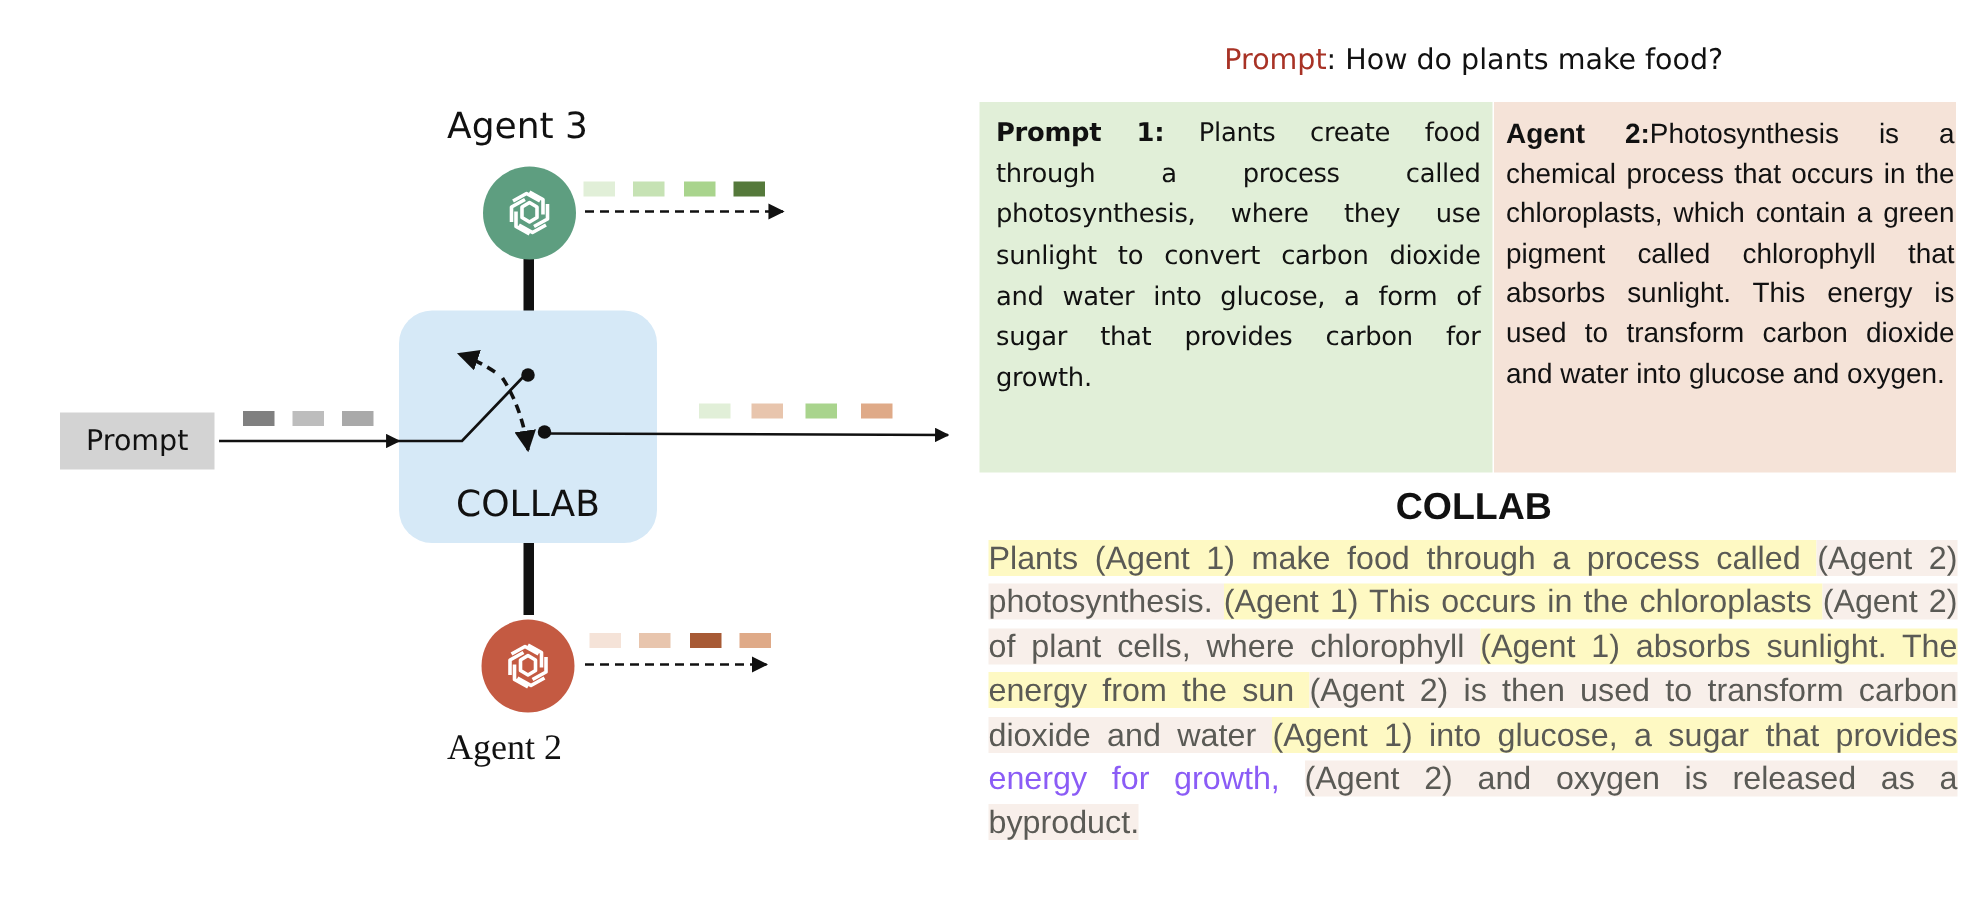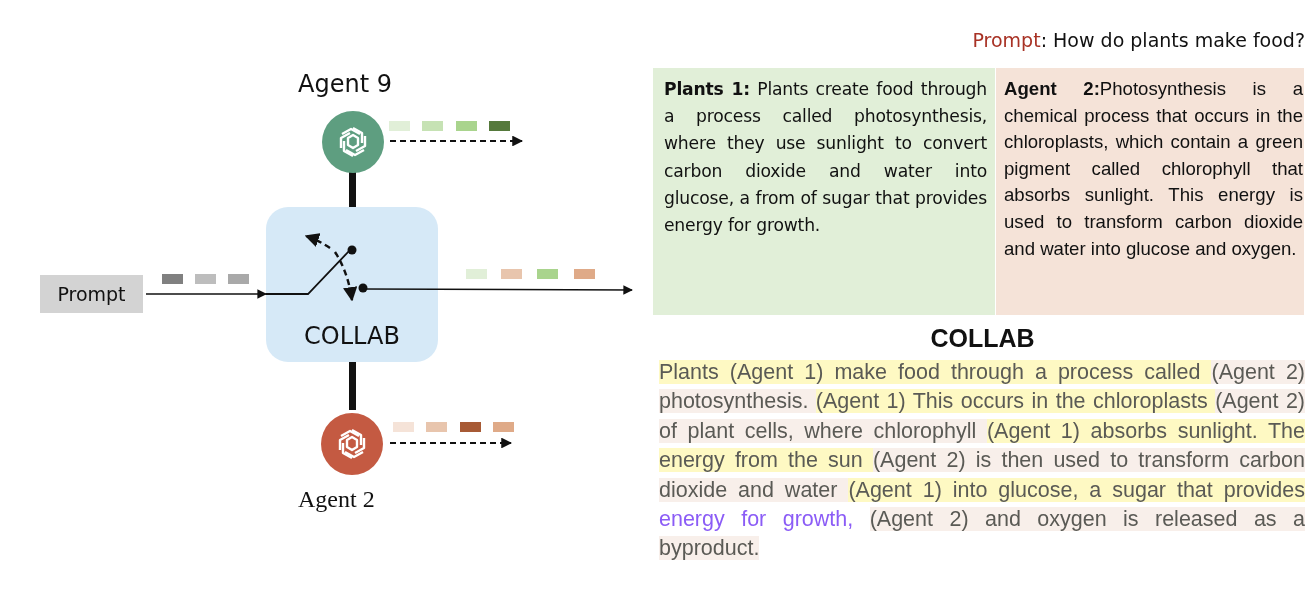--- a/index.html
+++ b/index.html
@@ -6,38 +6,38 @@
   body { width: 1316px; height: 614px; position: relative; overflow: hidden; font-family: "Liberation Sans", sans-serif; color: #111; }
   .abs { position: absolute; }
   
   .agent-label { font-family: "DejaVu Sans", sans-serif; font-size: 24px; color: #111; }
   .prompt-box { left: 40px; top: 275px; width: 103px; height: 38px; background: #d3d3d3; display: flex; align-items: center; justify-content: center; font-family: "DejaVu Sans", sans-serif; font-size: 19px; color: #111; }
   .collab-box { left: 266px; top: 207px; width: 172px; height: 155px; background: #d6e9f7; border-radius: 22px; }
   .collab-label { left: 266px; top: 322px; width: 172px; text-align: center; font-family: "DejaVu Sans", sans-serif; font-size: 24px; color: #111; }
   .token { position: absolute; height: 10px; width: 21px; }
   .agent-circle { border-radius: 50%; display: flex; align-items: center; justify-content: center; }
   
-  .prompt-line { left: 660px; top: 29px; width: 645px; text-align: right; font-family: "DejaVu Sans", sans-serif; font-size: 19px; color: #111; }
+  .prompt-line { left: 660px; top: 29px; width: 645px; text-align: center; font-family: "DejaVu Sans", sans-serif; font-size: 19px; color: #111; }
   .prompt-line .kw { color: #a83225; }
   .panel-a1 { left: 653px; top: 68px; width: 342px; height: 247px; background: #e1efd8; box-sizing: border-box; padding: 8px 8px 8px 11px; }
   .panel-a2 { left: 996px; top: 68px; width: 308px; height: 247px; background: #f5e3d8; box-sizing: border-box; padding: 8px 1px 8px 8px; }
   .panel-text { font-size: 19px; line-height: 27.2px; text-align: justify; text-align-last: left; }
   .panel-a1 .panel-text { font-family: "DejaVu Sans", sans-serif; font-size: 17.2px; line-height: 27.2px; letter-spacing: -0.2px; }
   .panel-a2 .panel-text { font-family: "Liberation Sans", sans-serif; font-size: 18.6px; line-height: 26.6px; }
   .panel-text b { font-weight: bold; }
   .collab-title { left: 660px; top: 324px; width: 645px; text-align: center; font-family: "Liberation Sans", sans-serif; font-weight: bold; font-size: 25px; color: #111; }
   .collab-para { left: 659px; top: 358px; width: 646px; font-family: "Liberation Sans", sans-serif; font-size: 21.5px; line-height: 29.4px; text-align: justify; text-align-last: left; color: #5a5a55; }
   .hl-g { background: #fef9c3; }
   .hl-o { background: #f8efea; }
   .plain { color: #8b5cf6; }
 </style>
 </head>
 <body>
 
-<div class="abs agent-label" style="left:298px; top:70px;">Agent 9</div>
+<div class="abs agent-label" style="left:298px; top:70px;">Agent 3</div>
 <div class="abs agent-label" style="left:298px; top:486px;font-family:Liberation Serif, serif;">Agent 2</div>
 
 <svg class="abs" style="left:0; top:0;" width="650" height="614">
   <defs>
     <marker id="arr" viewBox="0 0 10 10" refX="9" refY="5" markerWidth="6" markerHeight="6" orient="auto">
       <path d="M0,0 L10,5 L0,10 z" fill="#111"></path>
     </marker>
   </defs>
 
   <rect x="349" y="160" width="7" height="48" fill="#111"></rect>
@@ -123,21 +123,21 @@
   <div class="token" style="left:501px; top:269px; background:#e8c5ad;"></div>
   <div class="token" style="left:537px; top:269px; background:#a9d48d;"></div>
   <div class="token" style="left:574px; top:269px; background:#dfaa88;"></div>
 </div>
 
 <div class="abs prompt-line">
   <span class="kw">Prompt</span><span>: How do plants make food?</span>
 </div>
 
 <div class="abs panel-a1">
-  <div class="panel-text"><b>Plants 1:</b><span> Plants create food through a process called photosynthesis, where they use sunlight to convert carbon dioxide and water into glucose, a from of sugar that provides energy for growth.</span></div>
+  <div class="panel-text"><b>Prompt 1:</b><span> Plants create food through a process called photosynthesis, where they use sunlight to convert carbon dioxide and water into glucose, a form of sugar that provides carbon for growth.</span></div>
 </div>
 <div class="abs panel-a2">
   <div class="panel-text"><b>Agent 2:</b><span>Photosynthesis is a chemical process that occurs in the chloroplasts, which contain a green pigment called chlorophyll that absorbs sunlight. This energy is used to transform carbon dioxide and water into glucose and oxygen.</span></div>
 </div>
 
 <div class="abs collab-title">COLLAB</div>
 
 <div class="abs collab-para">
   <span class="hl-g">Plants (Agent 1) make food through a process called </span><span class="hl-o">(Agent 2) photosynthesis. </span><span class="hl-g">(Agent 1) This occurs in the chloroplasts </span><span class="hl-o">(Agent 2) of plant cells, where chlorophyll </span><span class="hl-g">(Agent 1) absorbs sunlight. The energy from the sun </span><span class="hl-o">(Agent 2) is then used to transform carbon dioxide and water </span><span class="hl-g">(Agent 1) into glucose, a sugar that provides </span><span class="plain">energy for growth, </span><span class="hl-o">(Agent 2) and oxygen is released as a byproduct.</span>
 </div>

